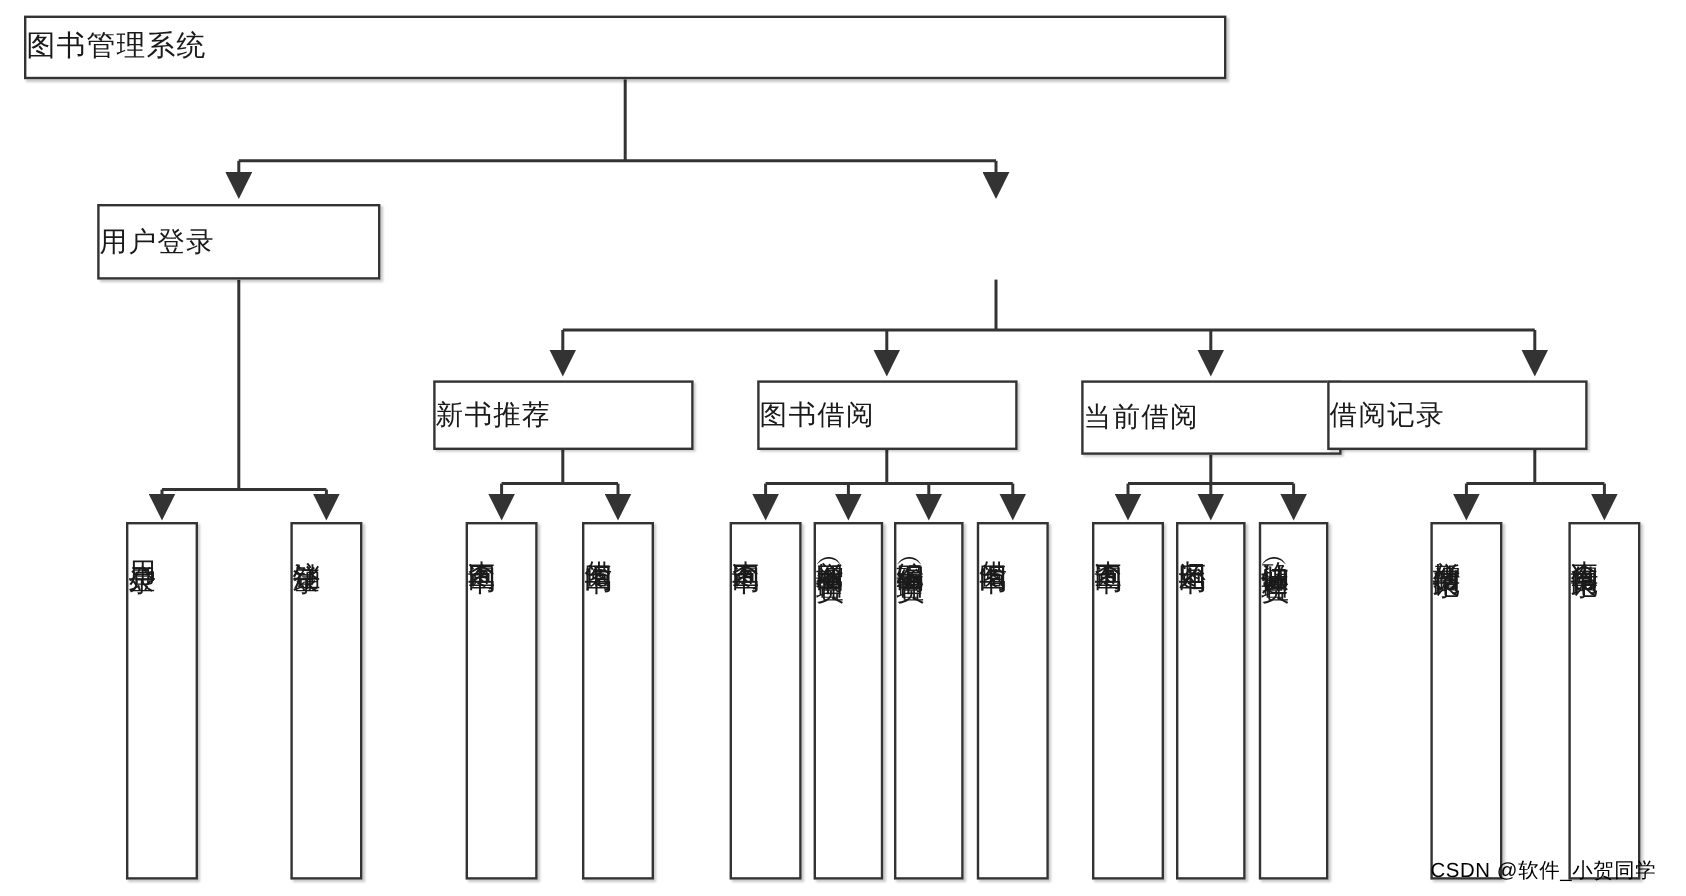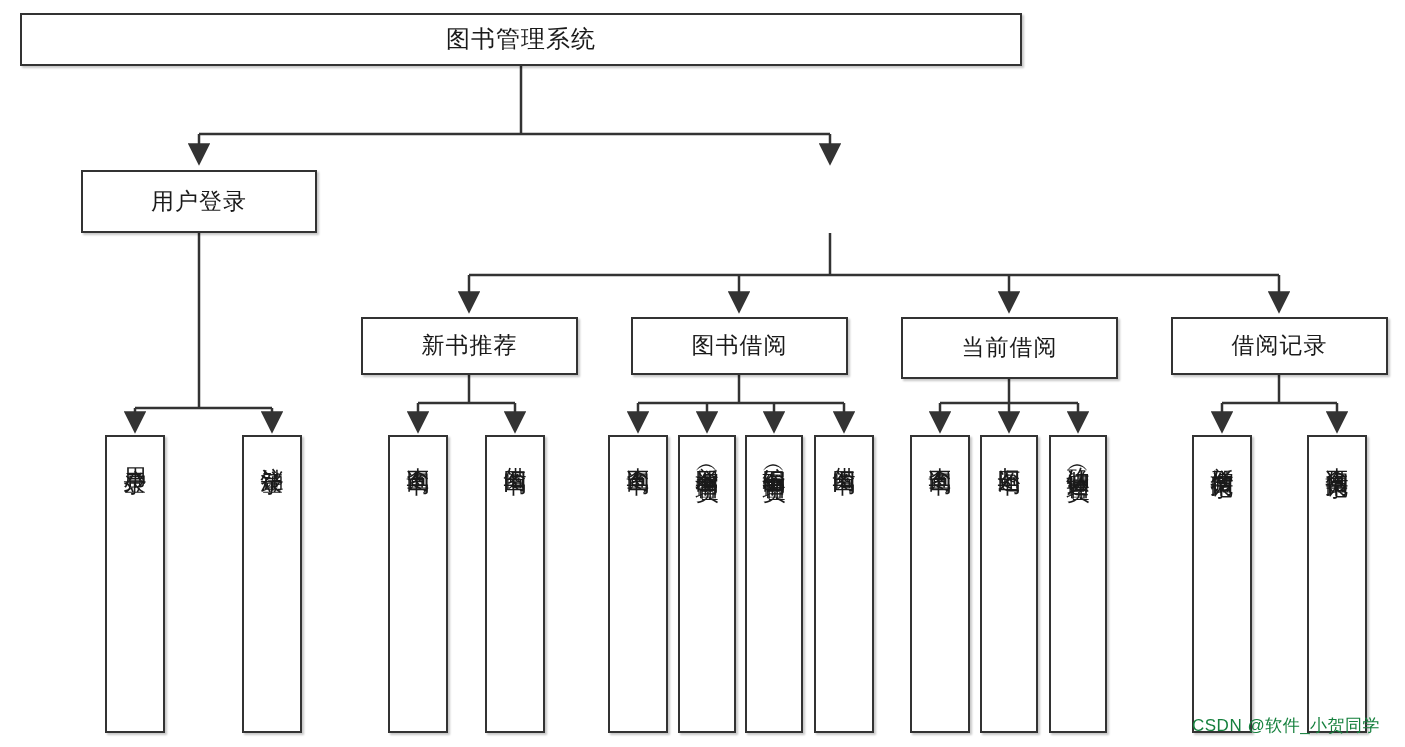--- a/index.html
+++ b/index.html
@@ -27,21 +27,21 @@
     pointer-events: none;
   }
   .node {
     position: absolute;
     box-sizing: border-box;
     border: 2px solid #333333;
     background: #ffffff;
     box-shadow: 2px 2px 2px rgba(0,0,0,0.22);
     display: flex;
     align-items: center;
-    justify-content: center;
+    justify-content: flex-start;
     color: #1a1a1a;
     z-index: 2;
   }
   .node .label {
     display: block;
     text-align: center;
     line-height: 1.12;
     white-space: nowrap;
   }
   
@@ -67,21 +67,21 @@
     max-height: 272px;
   }
   .node.vert.tall .label {
     max-height: 276px;
   }
   #watermark {
     position: absolute;
     left: 1192px;
     top: 714px;
     font-size: 17px;
-    color: #15803d;
+    color: #000000;
     letter-spacing: 0.5px;
     z-index: 5;
     white-space: nowrap;
   }
 </style>
 </head>
 <body>
 
 <div id="canvas">
 
@@ -148,21 +148,21 @@
 
   <div class="node horiz" style="left:631px; top:317px; width:217px; height:58px;">
     <span class="label">图书借阅</span>
   </div>
   <div class="node horiz" style="left:361px; top:317px; width:217px; height:58px;">
     <span class="label">新书推荐</span>
   </div>
   <div class="node horiz" style="left:901px; top:317px; width:217px; height:62px;">
     <span class="label">当前借阅</span>
   </div>
-  <div class="node horiz" style="left:1171px; top:317px; width:217px; height:58px;">
+  <div class="node horiz" style="left:1106px; top:317px; width:217px; height:58px;">
     <span class="label">借阅记录</span>
   </div>
 
   <div class="node vert" style="left:105px; top:435px; width:60px; height:298px;">
     <span class="label">用户登录</span>
   </div>
   <div class="node vert" style="left:242px; top:435px; width:60px; height:298px;">
     <span class="label">注销登录</span>
   </div>
 

